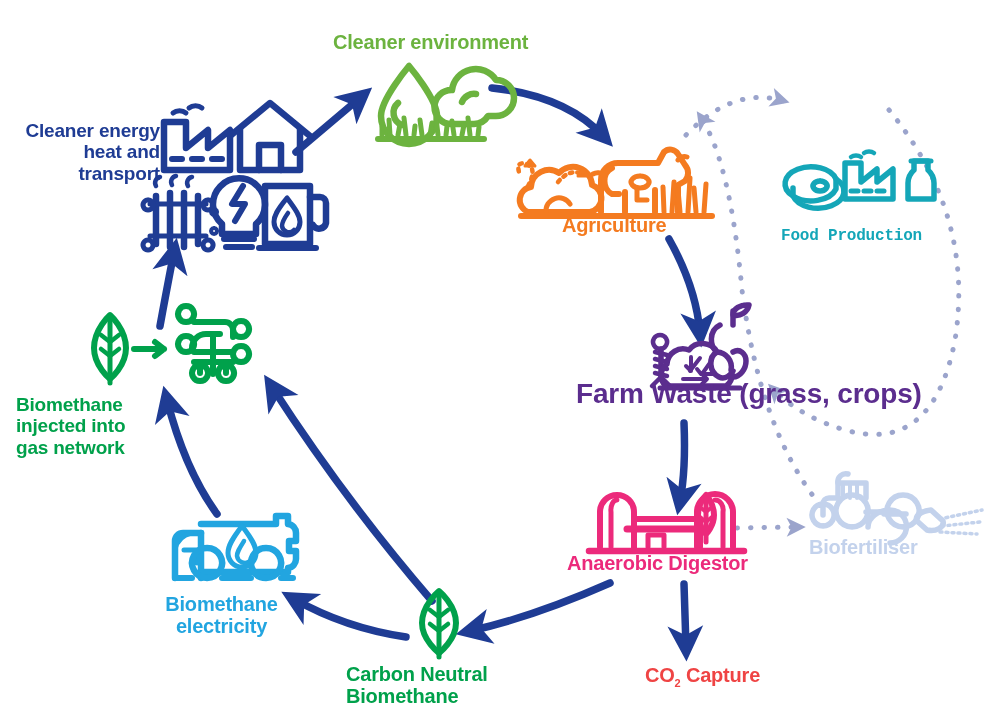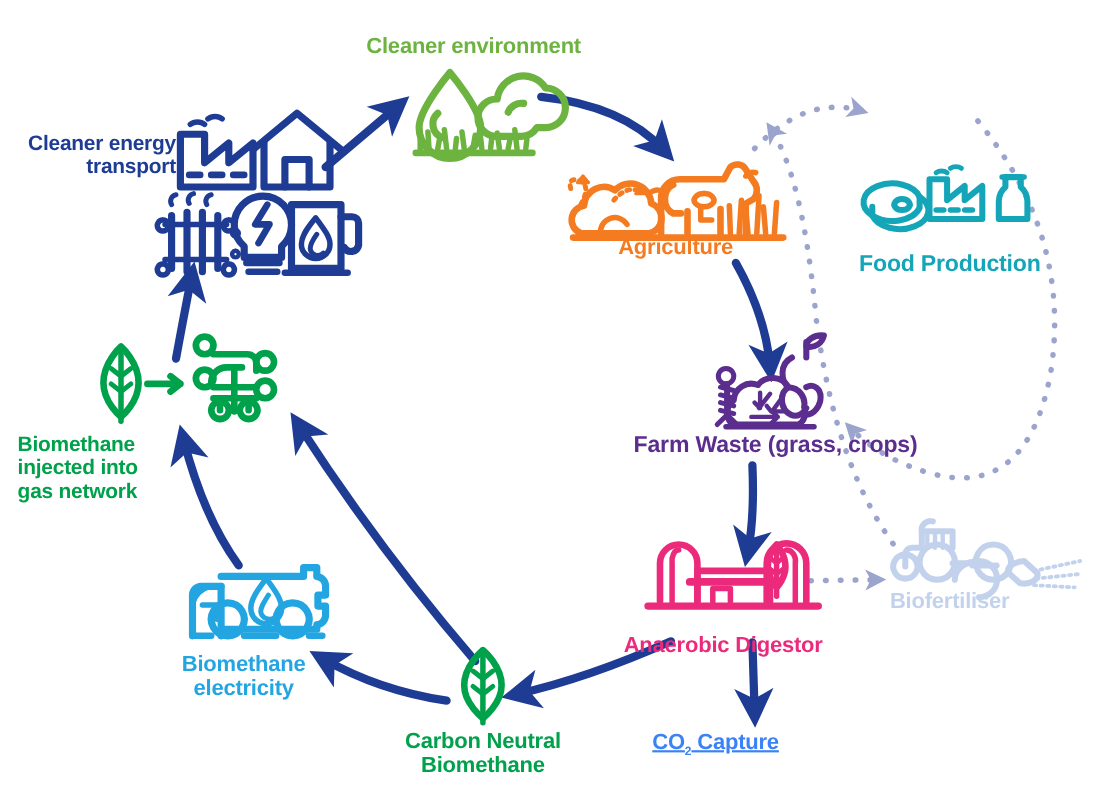--- a/index.html
+++ b/index.html
@@ -247,38 +247,39 @@
         <path d="M192,348 a14,14 0 0 1 14,-14 l14,0"></path>
         <path d="M213,337 L213,374 M200,373 L200,362 M226,373 L226,362"></path>
       </g>
     </g>
   </svg>
 
   <div class="lbl" style="left:333px;top:31px;color:#6CB33F;font-size:20px;">Cleaner environment</div>
 
   <div class="lbl" style="left:8px;top:120px;width:152px;text-align:right;color:#1F3C94;font-size:19px;">
     <div>Cleaner energy</div>
+    <div>heat and</div>
     <div>transport</div>
   </div>
 
   <div class="lbl" style="left:562px;top:214px;color:#F47B20;font-size:20px;">Agriculture</div>
 
-  <div class="lbl" style="left:781px;top:228px;color:#14A6B8;font-size:21px;">Food Production</div>
-
-  <div class="lbl" style="left:576px;top:393px;color:#5B2D8E;font-size:21px;">Farm Waste (grass, crops)</div>
-
-  <div class="lbl" style="left:567px;top:576px;color:#EC2A7B;font-size:20px;">Anaerobic Digestor</div>
+  <div class="lbl" style="left:781px;top:228px;color:#14A6B8;font-size:16px;font-family:Liberation Mono, monospace;">Food Production</div>
+
+  <div class="lbl" style="left:576px;top:378px;color:#5B2D8E;font-size:28px;">Farm Waste (grass, crops)</div>
+
+  <div class="lbl" style="left:567px;top:552px;color:#EC2A7B;font-size:20px;">Anaerobic Digestor</div>
 
   <div class="lbl" style="left:809px;top:536px;color:#C3D2EC;font-size:20px;">Biofertiliser</div>
 
-  <div class="lbl" style="left:593px;top:664px;color:#3b82f6;font-size:20px;text-decoration:underline;">
+  <div class="lbl" style="left:645px;top:664px;color:#ef4444;font-size:20px;">
     <span>CO</span><span class="c-sub">2</span><span> Capture</span>
   </div>
 
-  <div class="lbl" style="left:346px;top:663px;width:186px;text-align:center;color:#00A14B;font-size:20px;">
+  <div class="lbl" style="left:346px;top:663px;width:186px;text-align:left;color:#00A14B;font-size:20px;">
     <div>Carbon Neutral</div>
     <div>Biomethane</div>
   </div>
 
   <div class="lbl" style="left:145px;top:593px;width:153px;text-align:center;color:#22A5E0;font-size:20px;">
     <div>Biomethane</div>
     <div>electricity</div>
   </div>
 
   <div class="lbl" style="left:16px;top:394px;color:#00A14B;font-size:19px;text-align:left;">

